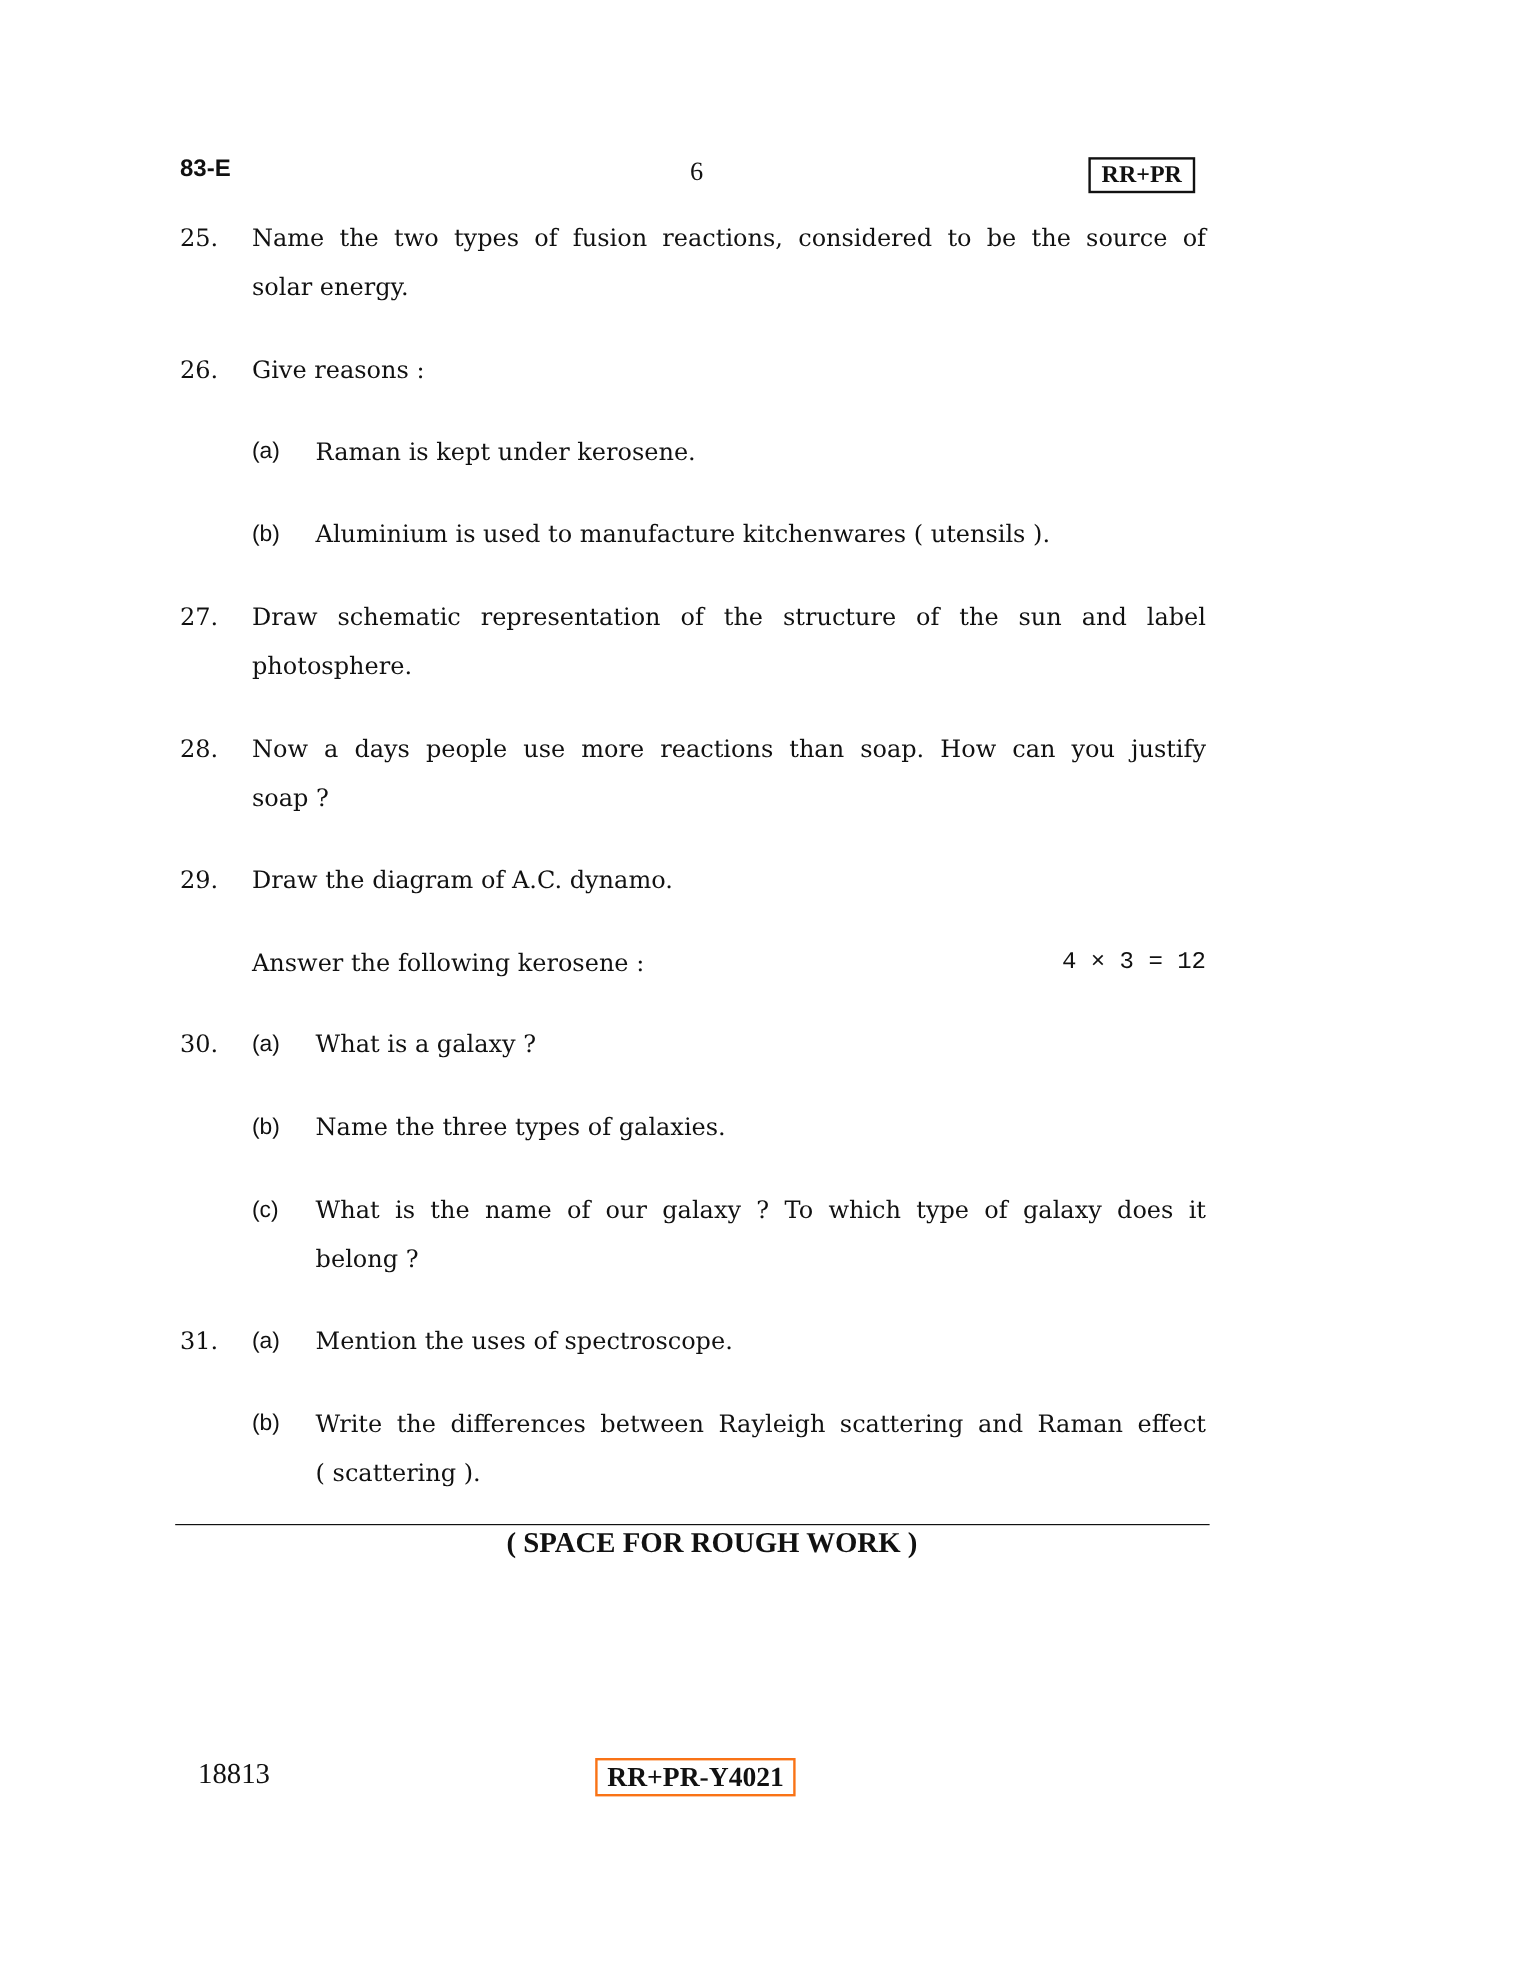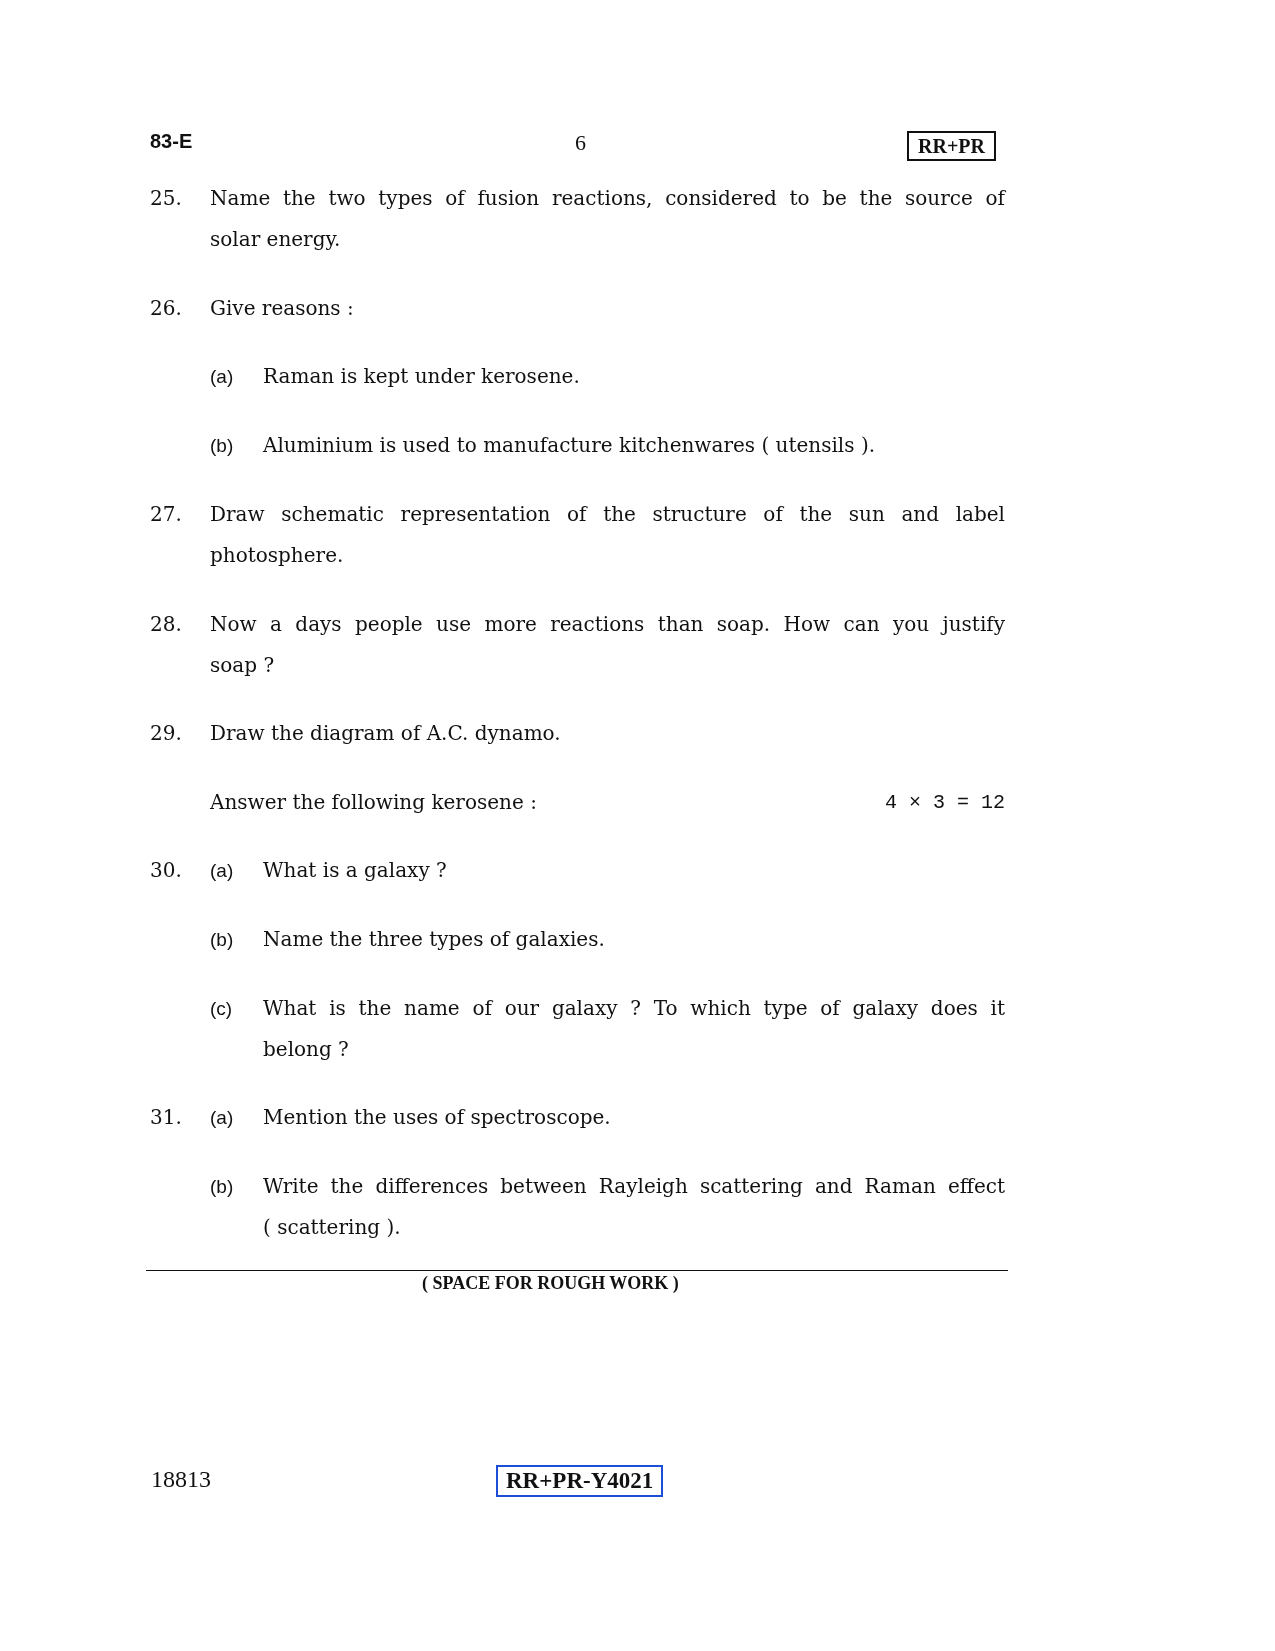--- a/index.html
+++ b/index.html
@@ -8,23 +8,23 @@
   .hdr-left { left:150px; top:130px; font-weight:bold; font-size:20px; font-family:Liberation Sans, sans-serif; }
   .hdr-center { left:575px; top:130px; font-size:22px; font-family:"Liberation Serif",serif; }
   .hdr-box { left:907px; top:131px; border:2px solid #111; padding:0 9px; font-weight:bold; font-size:20px; line-height:26px; font-family:"Liberation Serif",serif; }
   .txt { font-size:20px; line-height:41px; }
   .num { position:absolute; left:150px; }
   .body { position:absolute; left:210px; width:795px; text-align:justify; text-align-last:left; }
   .sub-l { position:absolute; left:210px; font-family:"Liberation Sans",sans-serif; font-size:19px; }
   .sub-t { position:absolute; left:263px; width:742px; text-align:justify; text-align-last:left; }
   .marks { position:absolute; right:270px; }
   .rule { left:146px; top:1270px; width:862px; height:0; border-top:1.5px solid #111; }
-  .rough { left:422px; top:1273px; font-weight:bold; font-size:18px; font-family:"Liberation Serif",serif; }
-  .ftr-left { left:151px; top:1466px; font-size:24px; font-family:"Liberation Serif",serif; }
-  .ftr-box { left:496px; top:1465px; border:2px solid #1d4ed8; padding:0 8px; font-weight:bold; font-size:23px; line-height:28px; font-family:"Liberation Serif",serif; }
+  .rough { left:422px; top:1273px; font-weight:bold; font-size:24px; font-family:"Liberation Serif",serif; }
+  .ftr-left { left:165px; top:1466px; font-size:24px; font-family:"Liberation Serif",serif; }
+  .ftr-box { left:496px; top:1465px; border:2px solid #f97316; padding:0 8px; font-weight:bold; font-size:23px; line-height:28px; font-family:"Liberation Serif",serif; }
 </style>
 </head>
 <body>
 
 <div class="abs hdr-left">83-E</div>
 <div class="abs hdr-center">6</div>
 <div class="abs hdr-box">RR+PR</div>
 
 <div class="txt">
   <span class="num" style="top:178px">25.</span>

